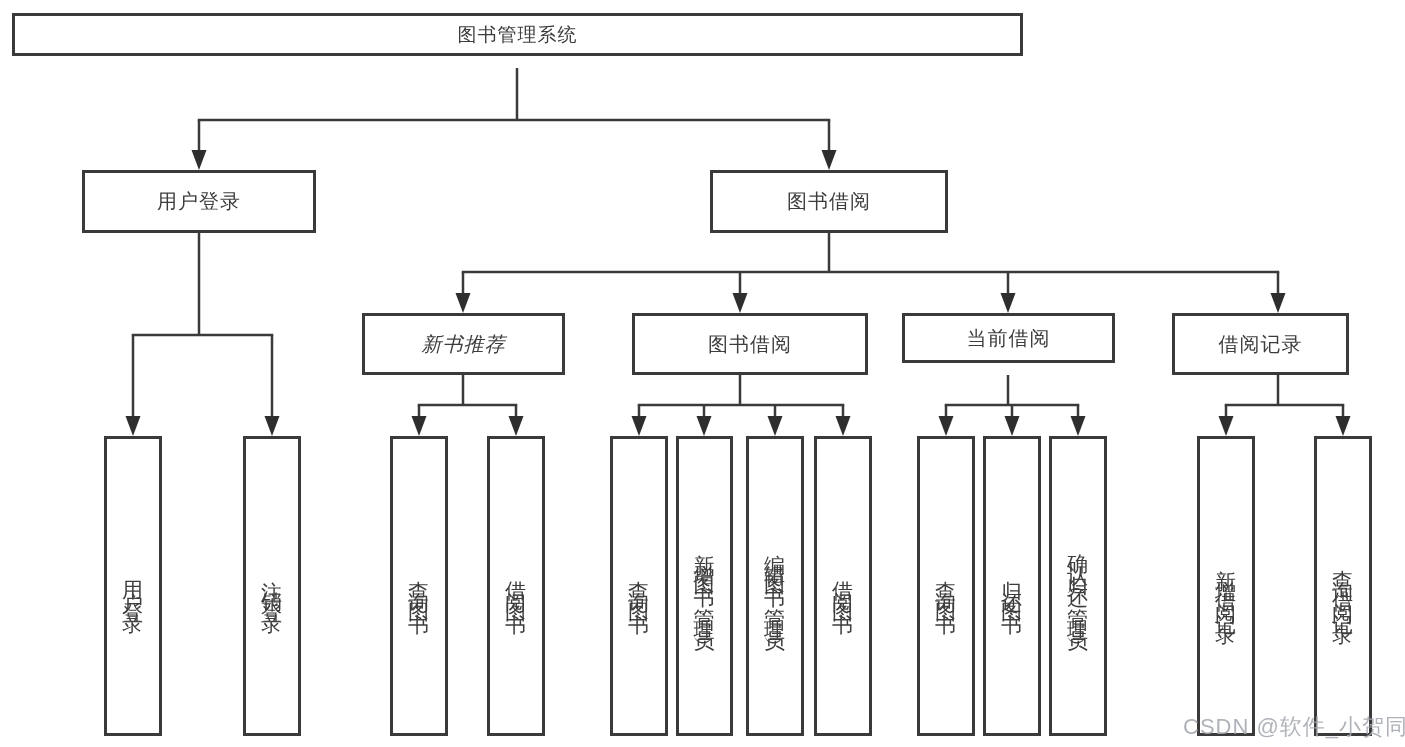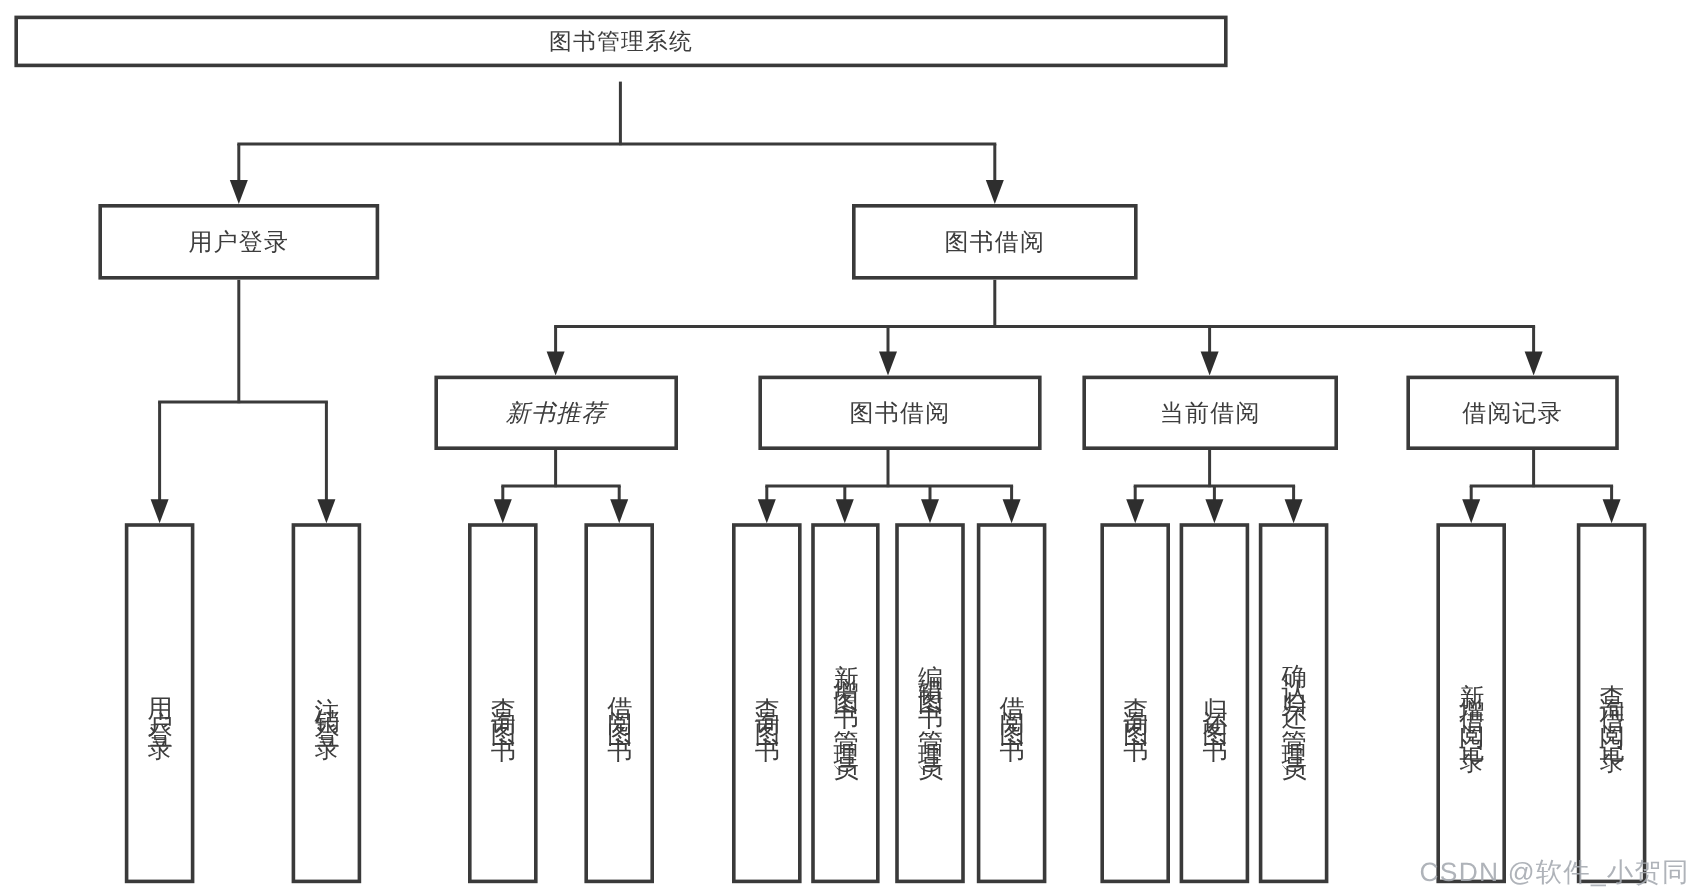--- a/index.html
+++ b/index.html
@@ -112,21 +112,21 @@
     <polygon class="arrowhead" points="1335.5,416 1350.5,416 1343,436"></polygon>
   </svg>
 
   <div class="box h-box root-box" style="left:12px;top:13px;width:1011px;height:43px;">图书管理系统</div>
 
   <div class="box h-box" style="left:82px;top:170px;width:234px;height:63px;">用户登录</div>
   <div class="box h-box" style="left:710px;top:170px;width:238px;height:63px;">图书借阅</div>
 
   <div class="box h-box" style="left:362px;top:313px;width:203px;height:62px;font-style:italic;">新书推荐</div>
   <div class="box h-box" style="left:632px;top:313px;width:236px;height:62px;">图书借阅</div>
-  <div class="box h-box" style="left:902px;top:313px;width:213px;height:62px;">当前借阅</div>
+  <div class="box h-box" style="left:902px;top:313px;width:213px;height:50px;">当前借阅</div>
   <div class="box h-box" style="left:1172px;top:313px;width:177px;height:62px;">借阅记录</div>
 
   <div class="box v-box" style="left:104px;top:436px;width:58px;height:300px;">用户登录</div>
   <div class="box v-box" style="left:243px;top:436px;width:58px;height:300px;">注销登录</div>
 
   <div class="box v-box" style="left:390px;top:436px;width:58px;height:300px;">查询图书</div>
   <div class="box v-box" style="left:487px;top:436px;width:58px;height:300px;">借阅图书</div>
 
   <div class="box v-box" style="left:610px;top:436px;width:58px;height:300px;">查询图书</div>
   <div class="box v-box" style="left:676px;top:436px;width:57px;height:300px;">新增图书（管理员）</div>

